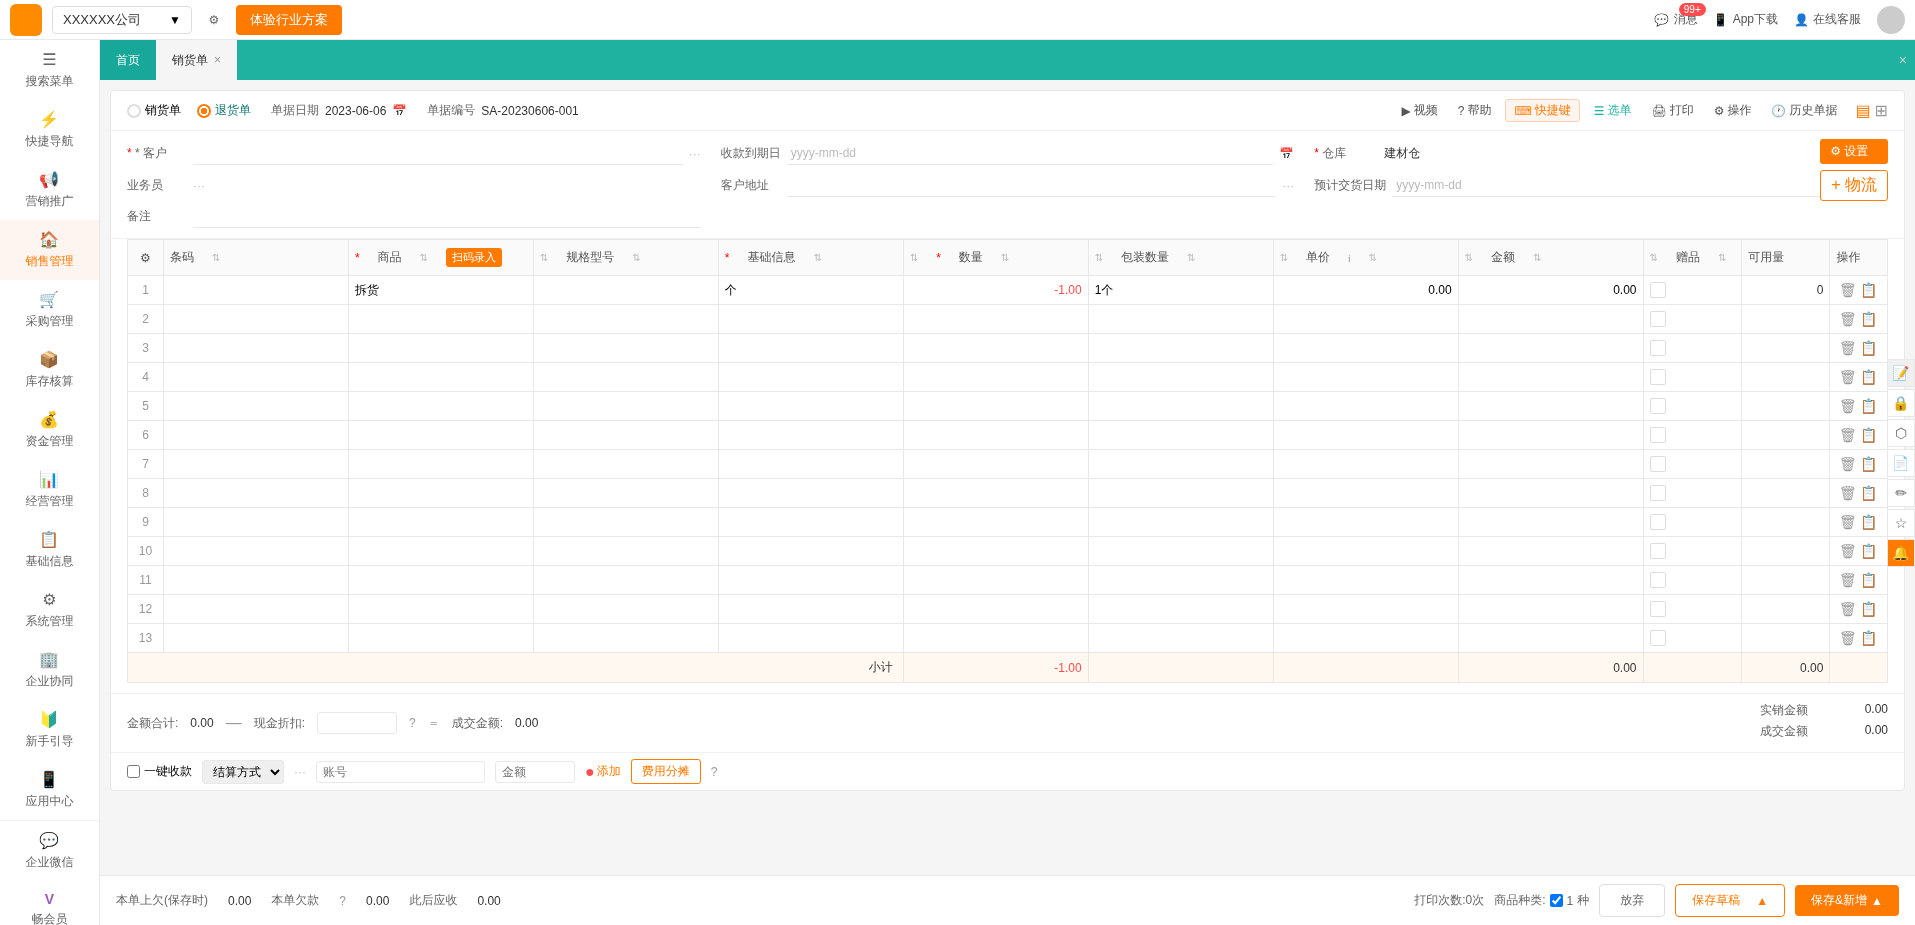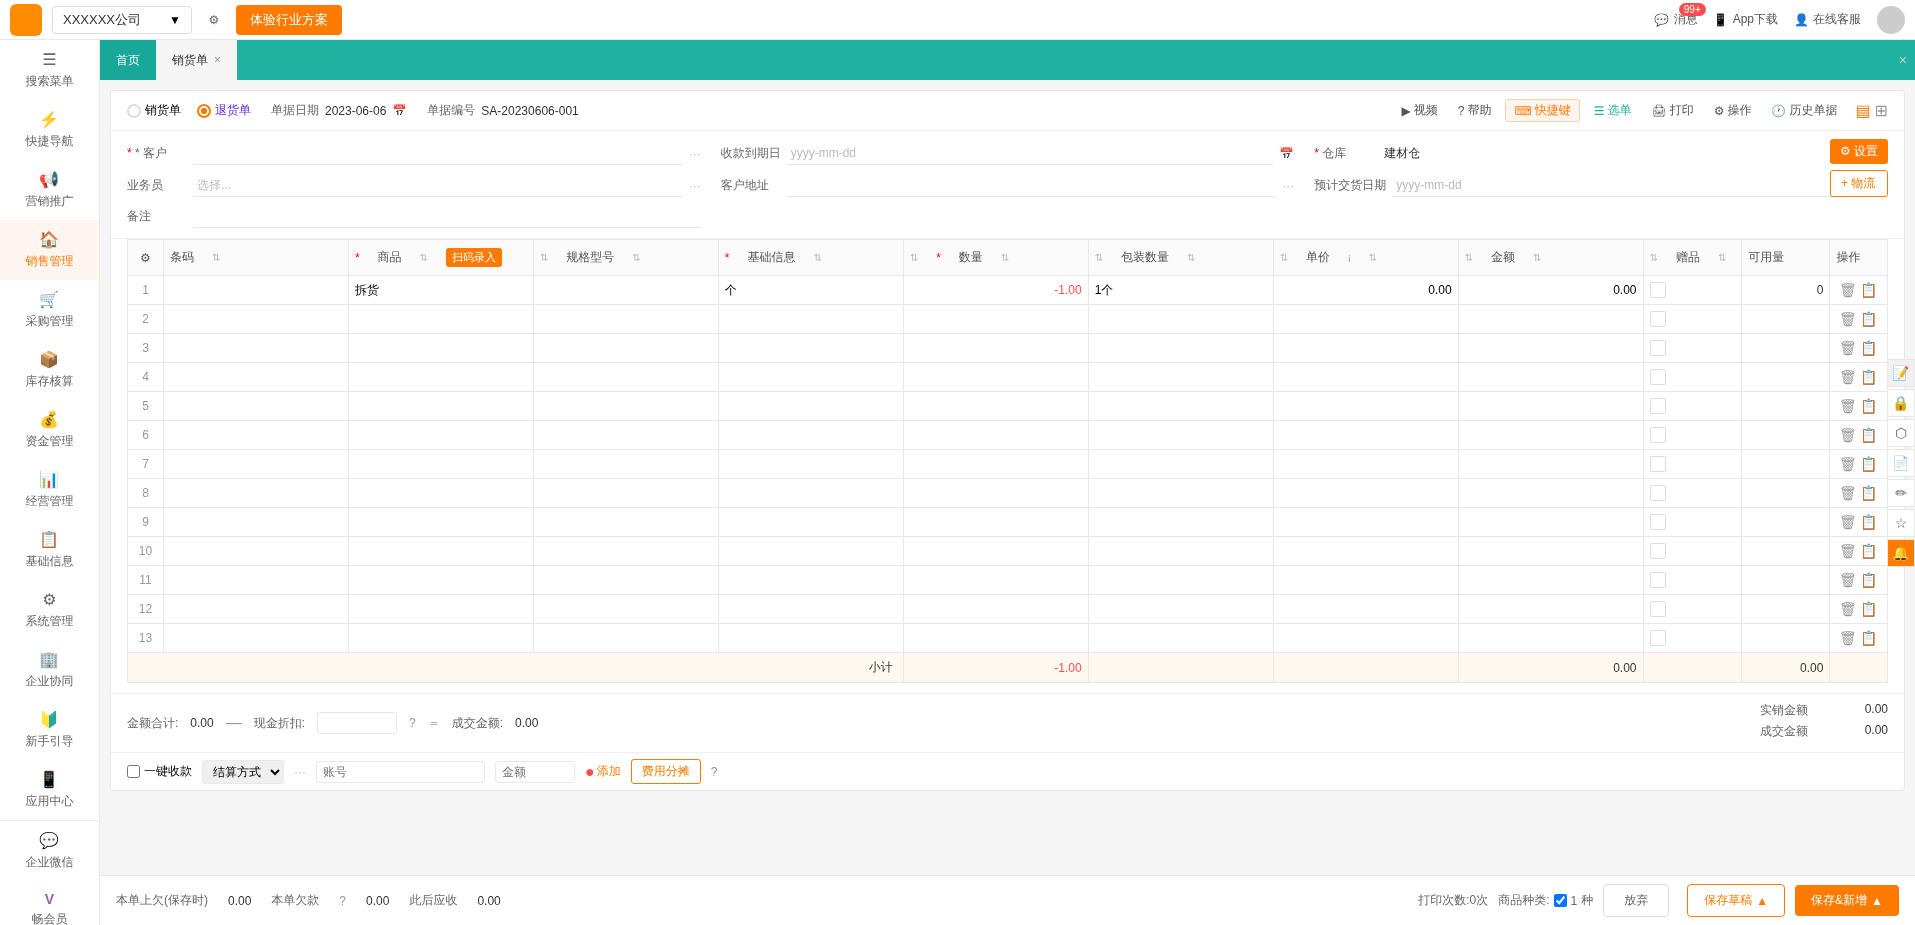--- a/index.html
+++ b/index.html
@@ -101,21 +101,21 @@
     .summary-item { display: flex; gap: 20px; justify-content: flex-end; margin-bottom: 4px; }
     .summary-label { color: #666; }
     .summary-value { color: #333; font-weight: 500; min-width: 60px; text-align: right; }
 
     
     .footer-bar { height: 50px; background: white; border-top: 1px solid #e8e8e8; display: flex; align-items: center; padding: 0 16px; gap: 20px; flex-shrink: 0; }
     .footer-stat { display: flex; align-items: center; gap: 20px; color: #666; }
     .footer-stat-val { color: #333; font-weight: 500; }
     .footer-right { margin-left: auto; display: flex; gap: 10px; align-items: center; }
     .abandon-btn { border: 1px solid #ddd; background: white; padding: 7px 20px; border-radius: 4px; cursor: pointer; color: #666; }
-    .save-draft-btn { border: 1px solid #ff7a00; color: #ff7a00; background: white; padding: 7px 16px; border-radius: 4px; cursor: pointer; display: flex; align-items: center; gap: 4px; margin-left: 8px; }
+    .save-draft-btn { border: 1px solid #ff7a00; color: #ff7a00; background: white; padding: 7px 16px; border-radius: 4px; cursor: pointer; display: flex; align-items: center; gap: 16px; }
     .save-new-btn { background: #ff7a00; color: white; border: none; padding: 7px 16px; border-radius: 4px; cursor: pointer; display: flex; align-items: center; gap: 4px; }
     .product-type { display: flex; align-items: center; gap: 4px; color: #666; }
     .print-info { color: #666; }
 
     
     .right-float { position: fixed; right: 0; top: 50%; transform: translateY(-50%); display: flex; flex-direction: column; gap: 2px; }
     .float-btn { width: 28px; height: 28px; background: white; border: 1px solid #e8e8e8; display: flex; align-items: center; justify-content: center; cursor: pointer; color: #666; font-size: 14px; }
 
     .calendar-icon { color: #20b2a0; cursor: pointer; }
   </style>
@@ -237,21 +237,21 @@
       <div class="form-card">
 
         <div class="form-header">
           <div class="radio-group">
             <div class="radio-item">
               <div class="radio-dot"></div>
               <span>销货单</span>
             </div>
             <div class="radio-item">
               <div class="radio-dot active"></div>
-              <span style="color:#6d28d9;">退货单</span>
+              <span style="color:#0f766e;">退货单</span>
             </div>
           </div>
           <div class="header-field">
             <span class="header-label">单据日期</span>
             <span class="header-value">2023-06-06</span>
             <span class="calendar-icon">📅</span>
           </div>
           <div class="header-field">
             <span class="header-label">单据编号</span>
             <span class="header-value">SA-20230606-001</span>
@@ -289,42 +289,41 @@
               <span style="cursor:pointer; font-size:16px; color:#ff7a00;">▤</span>
               <span style="cursor:pointer; font-size:16px; color:#999;">⊞</span>
             </div>
           </div>
         </div>
 
         <div style="padding:10px 16px; display:grid; grid-template-columns:1fr 1fr 1fr; gap:8px 20px; border-bottom:1px solid #f0f0f0; position:relative;">
 
           <div style="position:absolute; right:16px; top:8px; display:flex; flex-direction:column; gap:6px;">
             <button class="setup-btn" style="background:#ff7a00;color:white;border:none;padding:4px 10px;border-radius:3px;cursor:pointer;font-size:12px;">⚙ 设置</button>
-            <button class="logistics-btn" style="border:1px solid #ff7a00;color:#ff7a00;background:white;padding:4px 10px;border-radius:3px;cursor:pointer;font-size:12px;">+ 物流</button>
+            <button class="logistics-btn" style="border:1px solid #ff7a00;color:#ff7a00;background:white;padding:4px 10px;border-radius:3px;cursor:pointer;font-size:16px;">+ 物流</button>
           </div>
 
           <div class="field-row">
             <span class="field-label"><span style="color:red;">*</span> <span style="display:inline;">* 客户</span></span>
             <input class="field-input" placeholder="" style="flex: 1 1 0%; border-top: none; border-right: none; border-left: none; border-image: initial; border-bottom: 1px solid rgb(232, 232, 232); padding: 4px; outline: none;">
             <span class="field-dots">···</span>
           </div>
           <div class="field-row">
             <span class="field-label">收款到期日</span>
             <input class="field-input" style="flex: 1 1 0%; border-top: none; border-right: none; border-left: none; border-image: initial; border-bottom: 1px solid rgb(232, 232, 232); padding: 4px; outline: none;" placeholder="yyyy-mm-dd">
             <span class="calendar-icon">📅</span>
           </div>
           <div class="field-row">
             <span class="field-label"><span style="color:red;">*</span> 仓库</span>
             <span style="flex:1;padding:4px;color:#333;">建材仓</span>
             <span class="field-dots">···</span>
           </div>
 
           <div class="field-row">
             <span class="field-label">业务员</span>
-            <input class="field-input" style="flex: 1 1 0%; border-top: none; border-right: none; border-left: none; border-image: initial; border-bottom: 1px solid rgb(232, 232, 232); padding: 4px; outline: none;" placeholder="选择...">
             <span class="field-dots">···</span>
           </div>
           <div class="field-row">
             <span class="field-label">客户地址</span>
             <input class="field-input" style="flex: 1 1 0%; border-top: none; border-right: none; border-left: none; border-image: initial; border-bottom: 1px solid rgb(232, 232, 232); padding: 4px; outline: none;">
             <span class="field-dots">···</span>
           </div>
           <div class="field-row">
             <span class="field-label">预计交货日期</span>
             <input class="field-input" style="flex: 1 1 0%; border-top: none; border-right: none; border-left: none; border-image: initial; border-bottom: 1px solid rgb(232, 232, 232); padding: 4px; outline: none;" placeholder="yyyy-mm-dd">

